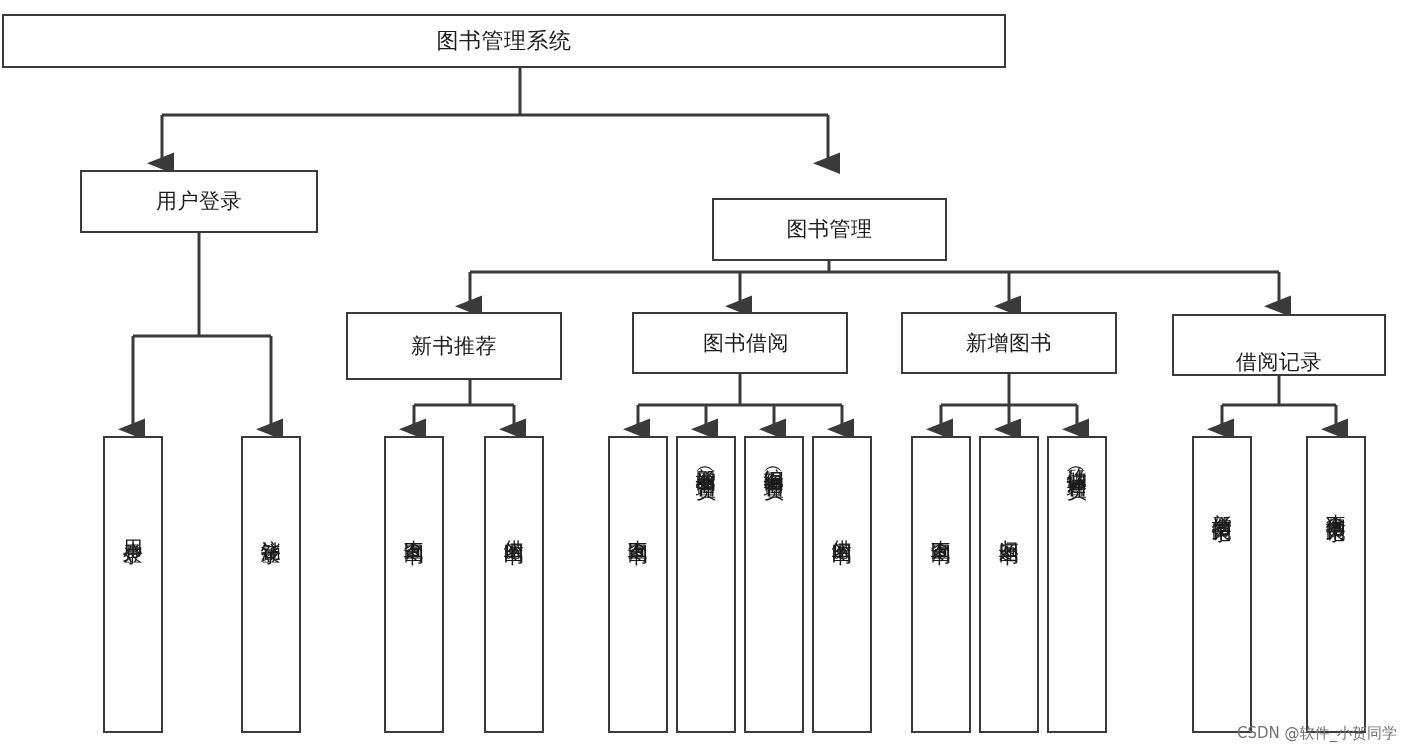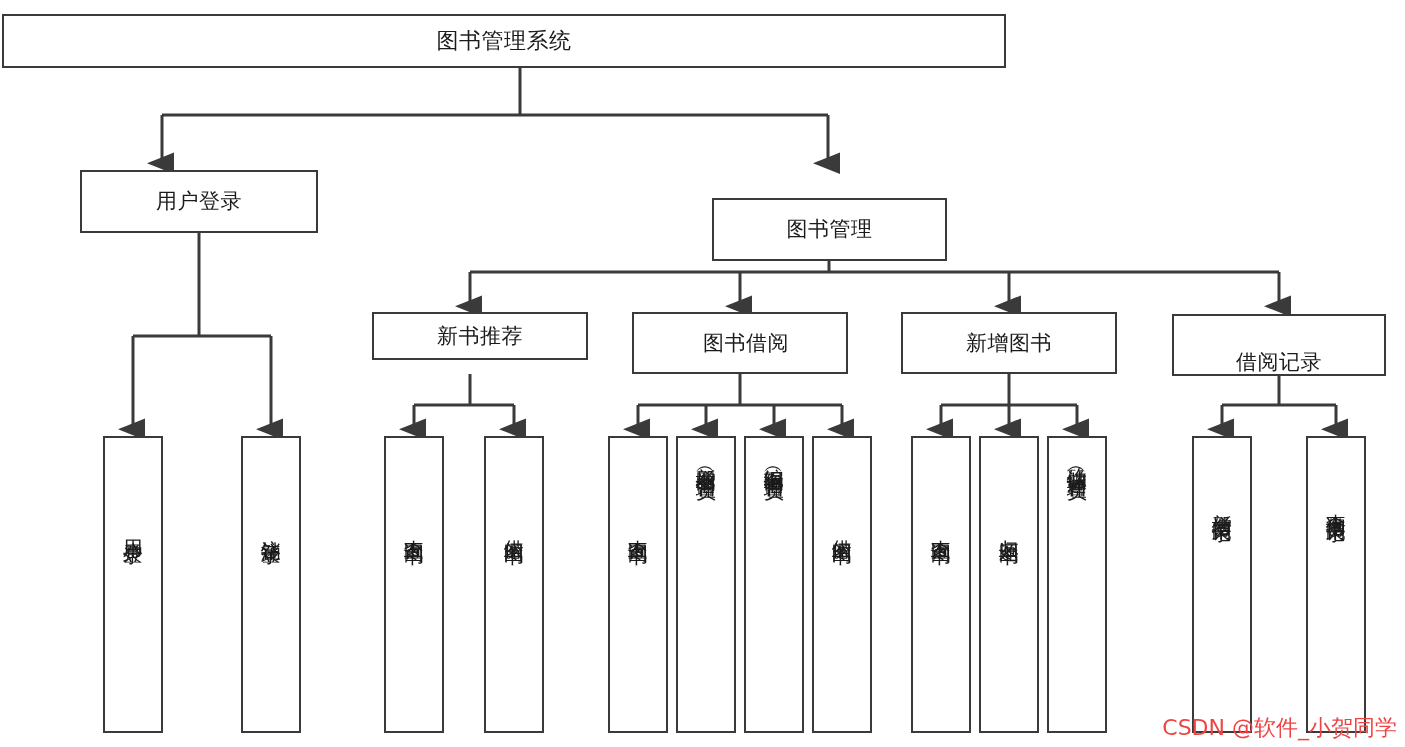--- a/index.html
+++ b/index.html
@@ -53,22 +53,22 @@
     letter-spacing: 2px;
     white-space: nowrap;
   }
   .node.leaf.mid .label-v { padding-top: 78px; }
   .node.leaf.mid2 .label-v { padding-top: 52px; }
   .node.leaf.top .label-v { padding-top: 6px; }
   #watermark {
     position: absolute;
     right: 8px;
     bottom: 4px;
-    font-size: 22px;
-    color: #ef4444;
+    font-size: 15px;
+    color: #737373;
     white-space: nowrap;
     font-family: "DejaVu Sans", "Liberation Sans", sans-serif;
   }
 </style>
 </head>
 <body>
 
 <div id="canvas">
 
   <svg id="wires" viewBox="0 0 1405 747" xmlns="http://www.w3.org/2000/svg">
@@ -126,21 +126,21 @@
   </div>
 
   <div class="node" style="left:80px; top:170px; width:238px; height:63px;">
     <span class="label-h">用户登录</span>
   </div>
 
   <div class="node" style="left:712px; top:170px; width:235px; height:63px;margin-top:28px;">
     <span class="label-h">图书管理</span>
   </div>
 
-  <div class="node" style="left:372px; top:312px; width:216px; height:48px;">
+  <div class="node" style="left:346px; top:312px; width:216px; height:68px;">
     <span class="label-h">新书推荐</span>
   </div>
 
   <div class="node" style="left:632px; top:312px; width:216px; height:62px;padding-left:12px;">
     <span class="label-h">图书借阅</span>
   </div>
 
   <div class="node" style="left:901px; top:312px; width:216px; height:62px;">
     <span class="label-h">新增图书</span>
   </div>

